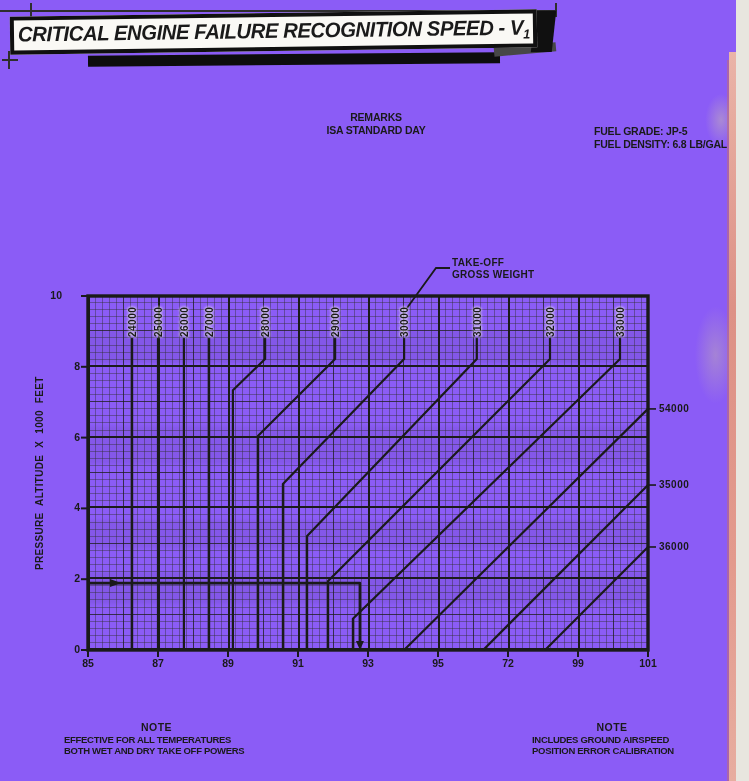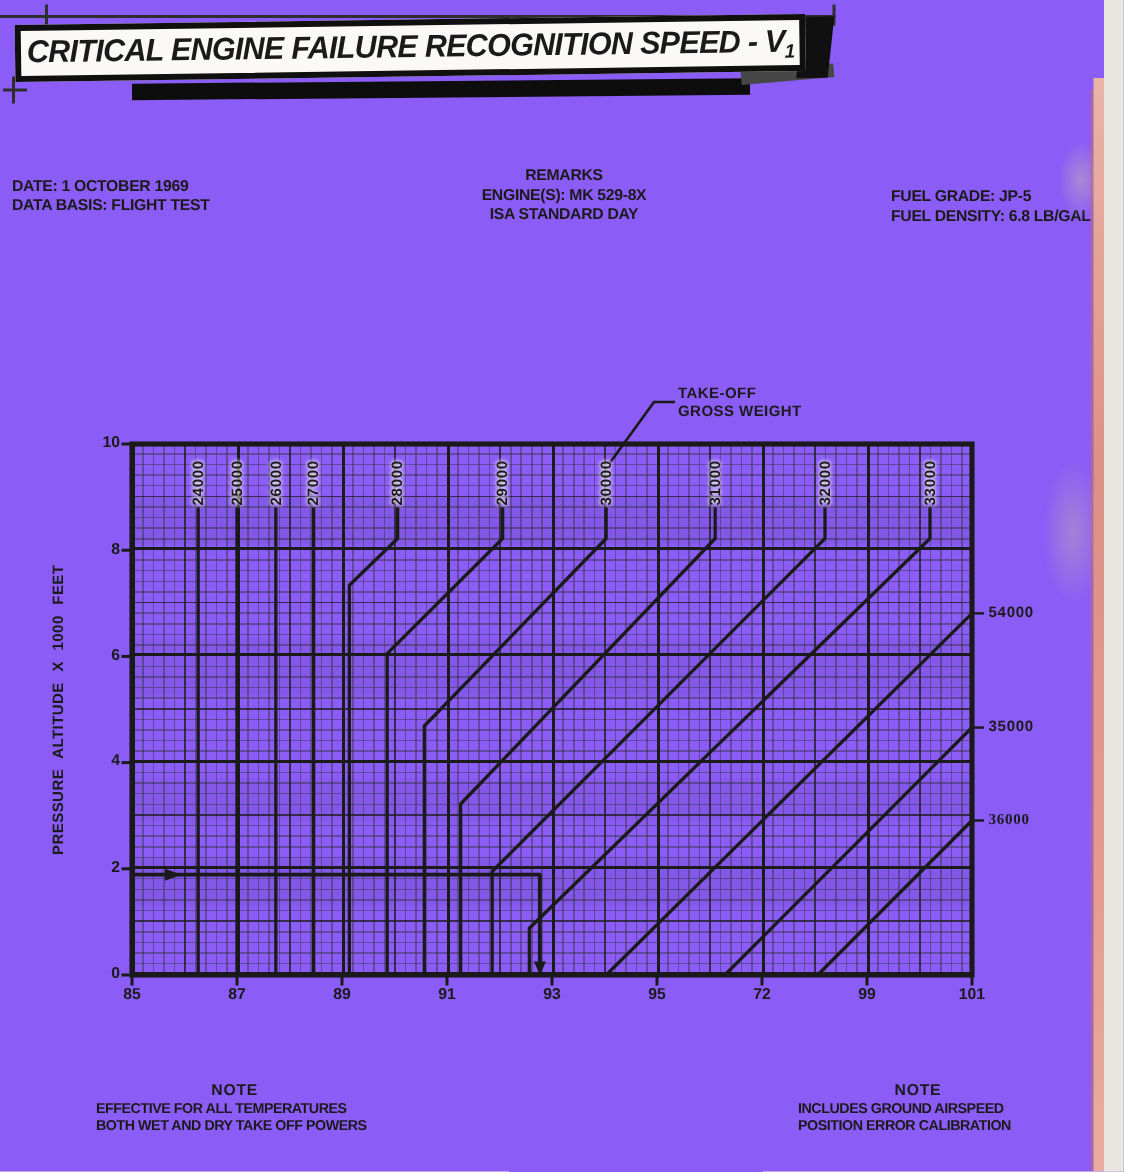--- a/index.html
+++ b/index.html
@@ -80,27 +80,22 @@
   <div class="reg-tick" style="left:555px;top:3px;width:2px;height:14px;"></div>
   <div class="banner-shadow"></div>
   <div class="banner-shadow-tail"></div>
   <div class="banner-cap"></div>
   <div class="banner-box">
     <div class="banner-title"><span>CRITICAL ENGINE FAILURE RECOGNITION SPEED - V</span><sub>1</sub></div>
   </div>
   <div class="reg-cross-h"></div>
   <div class="reg-cross-v"></div>
 
-  <div class="hdr hdr-left">
-    <div>DATE: 1 OCTOBER 1969</div>
-    <div>DATA BASIS: FLIGHT TEST</div>
-  </div>
   <div class="hdr hdr-center">
     <div>REMARKS</div>
-    <div>ENGINE(S): MK 529-8X</div>
     <div>ISA STANDARD DAY</div>
   </div>
   <div class="hdr hdr-right">
     <div>FUEL GRADE: JP-5</div>
     <div>FUEL DENSITY: 6.8 LB/GAL</div>
   </div>
 
   <div class="plot-area"></div>
   <svg id="chart-svg" width="749" height="781" viewBox="0 0 749 781">
       <rect x="88" y="296" width="560" height="354" fill="none" stroke="#1a1a1a" stroke-width="3.4"></rect>
@@ -146,36 +141,36 @@
       <span class="wt-label" style="left: 178.9px; top: 337px;">26000</span>
       <span class="wt-label" style="left: 204.1px; top: 337px;">27000</span>
       <span class="wt-label" style="left: 260.1px; top: 337px;">28000</span>
       <span class="wt-label" style="left: 330.1px; top: 337px;">29000</span>
       <span class="wt-label" style="left: 399.05px; top: 337px;">30000</span>
       <span class="wt-label" style="left: 471.85px; top: 337px;">31000</span>
       <span class="wt-label" style="left: 545px; top: 337px;">32000</span>
       <span class="wt-label" style="left: 615px; top: 337px;">33000</span>
       <span class="right-label" style="left: 659px; top: 402.926px;">54000</span>
       <span class="right-label" style="left: 659px; top: 479.036px;">35000</span>
-      <span class="right-label" style="left: 659px; top: 540.986px; font-family: Liberation Serif, serif;">36000</span>
+      <span class="right-label" style="left: 659px; top: 540.986px;">36000</span>
       <span class="x-tick-label" style="left: 88px; top: 657px;">85</span>
       <span class="x-tick-label" style="left: 158px; top: 657px;">87</span>
       <span class="x-tick-label" style="left: 228px; top: 657px;">89</span>
       <span class="x-tick-label" style="left: 298px; top: 657px;">91</span>
       <span class="x-tick-label" style="left: 368px; top: 657px;">93</span>
       <span class="x-tick-label" style="left: 438px; top: 657px;">95</span>
       <span class="x-tick-label" style="left: 508px; top: 657px;">72</span>
       <span class="x-tick-label" style="left: 578px; top: 657px;">99</span>
       <span class="x-tick-label" style="left: 648px; top: 657px;">101</span>
       <span class="y-tick-label" style="left: 56px; top: 643px;">0</span>
       <span class="y-tick-label" style="left: 56px; top: 572.2px;">2</span>
       <span class="y-tick-label" style="left: 56px; top: 501.4px;">4</span>
       <span class="y-tick-label" style="left: 56px; top: 430.6px;">6</span>
       <span class="y-tick-label" style="left: 56px; top: 359.8px;">8</span>
-      <span class="y-tick-label" style="left: 56px; top: 289px;">10</span>
+      <span class="y-tick-label" style="left: 38px; top: 289px;">10</span>
     </div>
 
   <div class="callout">
     <div>TAKE-OFF</div>
     <div>GROSS WEIGHT</div>
   </div>
 
   <div class="axis-title-y">PRESSURE ALTITUDE X 1000 FEET</div>
 
   <div class="note note-left">

